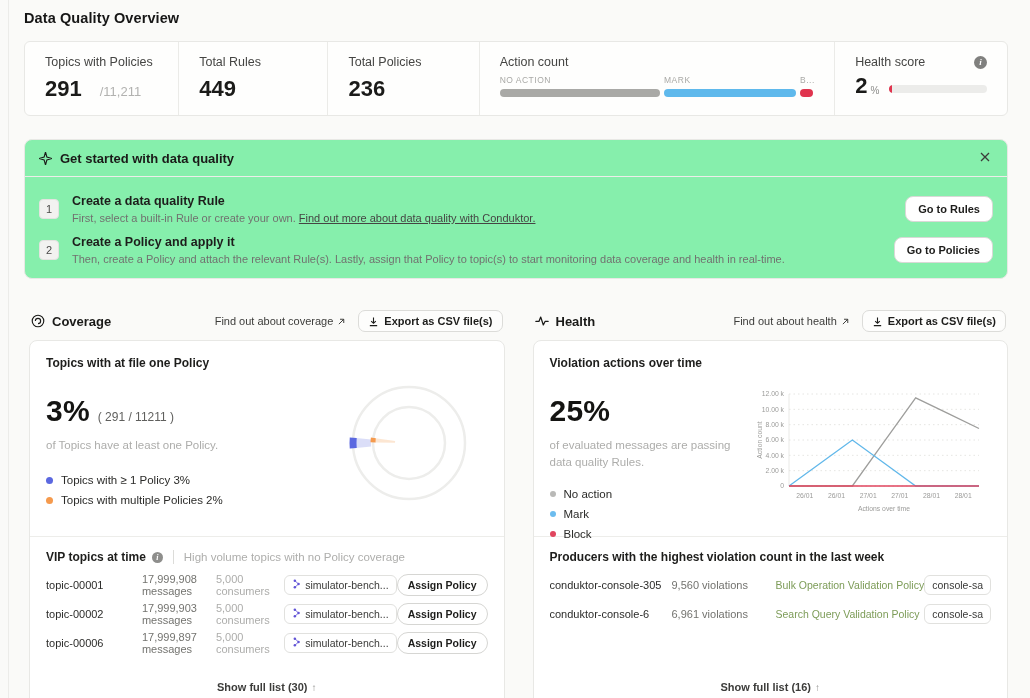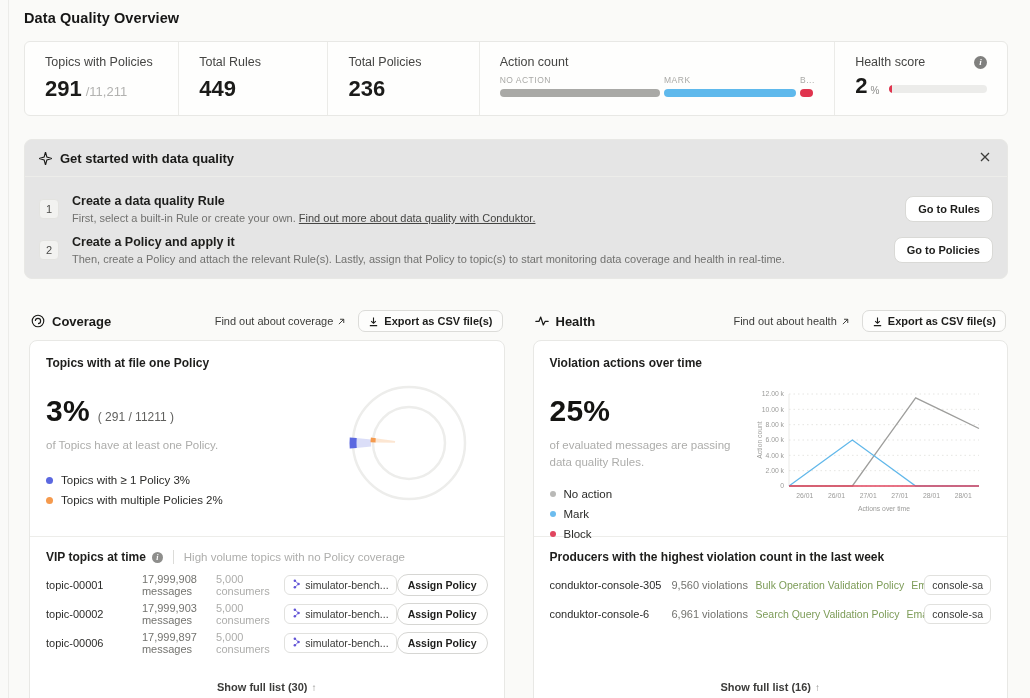--- a/index.html
+++ b/index.html
@@ -13,21 +13,21 @@
   
   .page-header { padding:10px 22px 0 24px; }
   .page-title { font-size:14.5px; font-weight:700; color:#161616; letter-spacing:.1px; }
 
   
   .stats { display:flex; margin:15px 22px 0 24px; background:#fefefd;
            border:1px solid #e8e8e5; border-radius:6px; height:75px; }
   .stat-cell { padding:13px 20px 0 20px; border-left:1px solid #ebebe8; }
   .stat-cell:first-child { border-left:none; }
   .stat-label { font-size:12.5px; color:#454543; }
-  .stat-value-row { margin-top:7px; display:flex; align-items:baseline; gap:4px; }
+  .stat-value-row { margin-top:7px; display:flex; align-items:baseline; gap:18px; }
   .stat-value { font-size:22px; font-weight:700; color:#1b1b19; }
   .stat-suffix { font-size:13px; color:#b2b2b0; }
   .cell-topics { width:15.6%; } .cell-rules { width:15.2%; } .cell-policies { width:15.4%; }
   .cell-actions { width:36.2%; } .cell-health { flex:1; }
 
   .action-bar { display:flex; gap:4px; margin-top:6px; }
   .action-seg { min-width:6px; }
   .seg-label { font-size:8.5px; letter-spacing:.5px; color:#a9a9a6; white-space:nowrap;
                height:12px; overflow:visible; }
   .seg-bar { height:8px; border-radius:4px; margin-top:2px; }
@@ -37,21 +37,21 @@
   .health-unit { font-size:10px; color:#8c8c8a; margin-left:3px; margin-top:8px; }
   .health-track { flex:1; height:8px; border-radius:4px; margin-left:10px; margin-top:6px;
                   overflow:hidden; display:flex; }
   .health-fill { height:100%; border-radius:4px 0 0 4px; }
   .info-icon { width:13px; height:13px; border-radius:50%; background:#80807e; color:#fff;
                font-size:9px; font-weight:700; display:inline-flex; align-items:center;
                justify-content:center; font-family:"Liberation Serif", serif; font-style:italic; }
   .info-icon.small { width:11px; height:11px; font-size:8px; background:#8e8e8c; }
 
   
-  .banner { margin:23px 22px 0 24px; background:#e5e5e5; border:1px solid #e8e8e5; border-radius:8px; }
+  .banner { margin:23px 22px 0 24px; background:#86efac; border:1px solid #e8e8e5; border-radius:8px; }
   .banner-head { display:flex; align-items:center; padding:9px 14px; border-bottom:1px solid #ededea; }
   .banner-title { font-size:13px; font-weight:700; color:#1a1a18; margin-left:8px; }
   .banner-close { margin-left:auto; background:none; border:none; cursor:pointer; color:#3c3c3a;
                   font-size:13px; line-height:1; padding:2px; }
   .steps { padding:6px 14px 13px 14px; }
   .step { display:flex; align-items:center; gap:13px; margin-top:11px; }
   .step-num { width:20px; height:20px; flex:none; background:#f2f2f0; border:1px solid #e3e3e0;
               border-radius:4px; display:flex; align-items:center; justify-content:center;
               font-size:11px; color:#4a4a48; }
   .step-body { flex:1; }
@@ -99,21 +99,21 @@
   .vip-name { width:118px; font-size:11px; color:#2c2c2a; }
   .vip-msg { width:91px; font-size:11px; color:#73736f; }
   .vip-cons { width:84px; font-size:11px; color:#adadab; }
   .chip { display:inline-flex; gap:4px; border:1px solid #e1e1de;
           border-radius:6px; padding:3px 7px; font-size:10.5px; color:#3a3a38; background:#fff;
           white-space:nowrap; }
   .pill-btn { margin-left:auto; background:#fff; border:1px solid #d6d6d3; border-radius:13px;
               padding:4px 10px; font-size:10.5px; font-weight:700; color:#1d1d1b; cursor:pointer;
               font-family:"Liberation Sans", sans-serif; white-space:nowrap; }
   .prod-name { width:122px; font-size:11px; color:#2c2c2a; }
-  .prod-viol { width:84px; font-size:11px; color:#73736f; }
+  .prod-viol { width:104px; font-size:11px; color:#73736f; }
   .prod-links { flex:1; min-width:0; display:flex; gap:7px; overflow:hidden; white-space:nowrap; }
   .policy-link { font-size:10.5px; color:#7d9c58; cursor:pointer; white-space:nowrap; }
   .show-full { margin-top:auto; padding:8px 0 4px 0; text-align:center; font-size:11px;
                font-weight:700; color:#3c3c3a; cursor:pointer; }
   .show-full .arrow { color:#8d8d8b; font-weight:400; font-size:10px; margin-left:4px; }
 
   svg text { font-family:"Liberation Sans", sans-serif; }
   .icon { display:inline-flex; }
 </style>
 </head>

